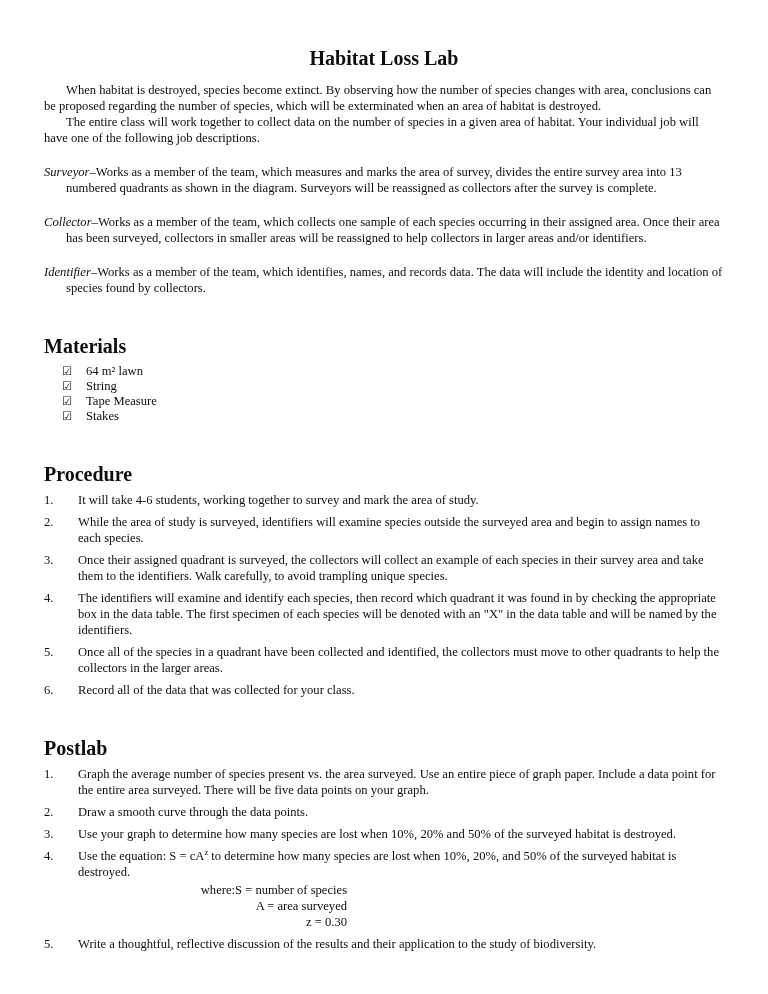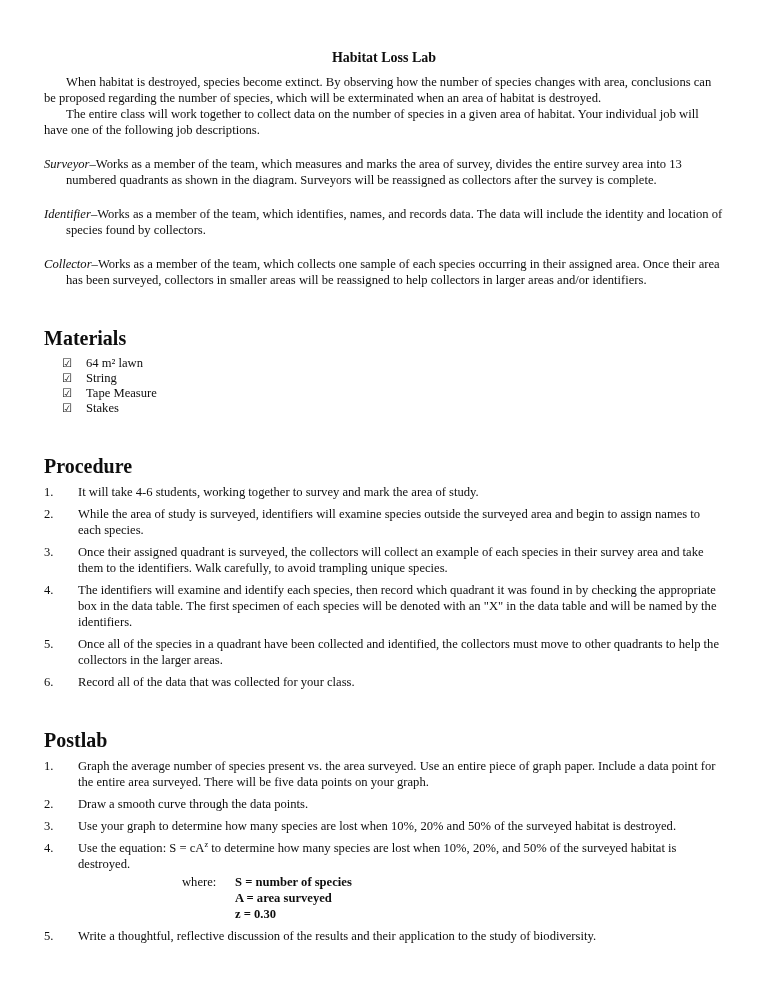--- a/index.html
+++ b/index.html
@@ -11,23 +11,23 @@
     overflow: hidden;
   }
   .page {
     box-sizing: border-box;
     width: 768px; height: 994px;
     padding: 46px 44px 0 44px;
   }
   .doc-title {
     text-align: center;
     font-weight: bold;
-    font-size: 14px;
+    font-size: 20px;
     line-height: 24px;
-    margin: 0 0 4px 0;
+    margin: 0 0 12px 0;
   }
   .para {
     font-size: 12.6px;
     line-height: 16px;
     text-indent: 22px;
     margin: 0;
   }
   .jobs { margin-top: 5px; }
   .job {
     font-size: 12.6px;
@@ -63,38 +63,38 @@
     line-height: 16px;
     margin-bottom: 6px;
   }
   .onum { width: 22px; flex-shrink: 0; }
   .obody { flex: 1; margin-left: 12px; }
   .eq-sup {
     font-size: 8.5px;
     vertical-align: super;
     line-height: 0;
   }
-  .where-row { display: flex; margin-left: 104px; margin-top: 2px; }
+  .where-row { display: flex; margin-left: 104px; margin-top: 2px; text-align: right; }
   .where-label { width: 53px; flex-shrink: 0; }
-  .where-lines div { line-height: 16px; font-weight: bold; }
+  .where-lines div { line-height: 16px; }
 </style>
 </head>
 <body>
 
 <div class="page">
 
   <h1 class="doc-title">Habitat Loss Lab</h1>
 
   <p class="para">When habitat is destroyed, species become extinct. By observing how the number of species changes with area, conclusions can be proposed regarding the number of species, which will be exterminated when an area of habitat is destroyed.</p>
   <p class="para">The entire class will work together to collect data on the number of species in a given area of habitat. Your individual job will have one of the following job descriptions.</p>
 
   <div class="jobs">
     <div class="job"><span class="job-role">Surveyor</span><span>–Works as a member of the team, which measures and marks the area of survey, divides the entire survey area into 13 numbered quadrants as shown in the diagram. Surveyors will be reassigned as collectors after the survey is complete.</span></div>
+    <div class="job"><span class="job-role">Collector</span><span>–Works as a member of the team, which collects one sample of each species occurring in their assigned area. Once their area has been surveyed, collectors in smaller areas will be reassigned to help collectors in larger areas and/or identifiers.</span></div>
     <div class="job"><span class="job-role">Identifier</span><span>–Works as a member of the team, which identifies, names, and records data. The data will include the identity and location of species found by collectors.</span></div>
-    <div class="job"><span class="job-role">Collector</span><span>–Works as a member of the team, which collects one sample of each species occurring in their assigned area. Once their area has been surveyed, collectors in smaller areas will be reassigned to help collectors in larger areas and/or identifiers.</span></div>
   </div>
 
   <h2 class="section-heading">Materials</h2>
 
   <div class="checklist">
     <div class="check-row">
       <span class="cb-icon">☑</span>
       <span>64 m² lawn</span>
     </div>
     <div class="check-row">

